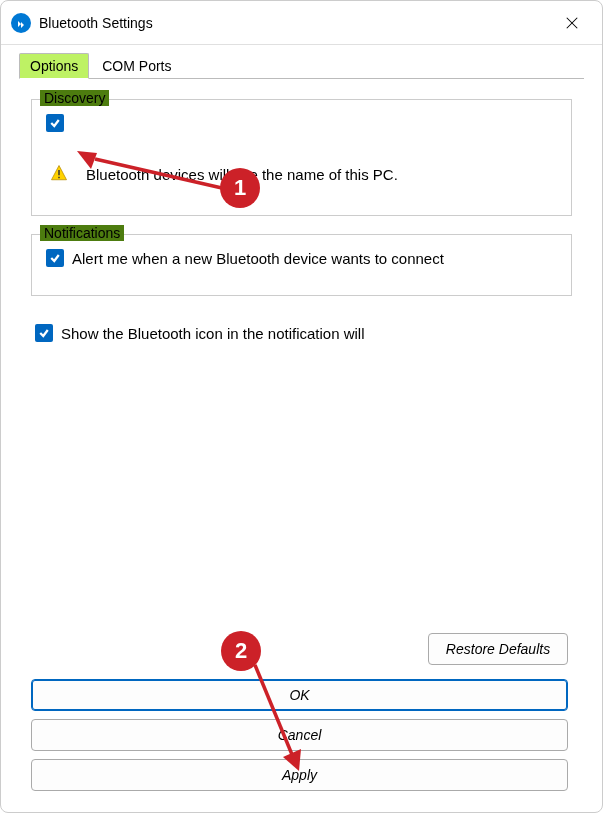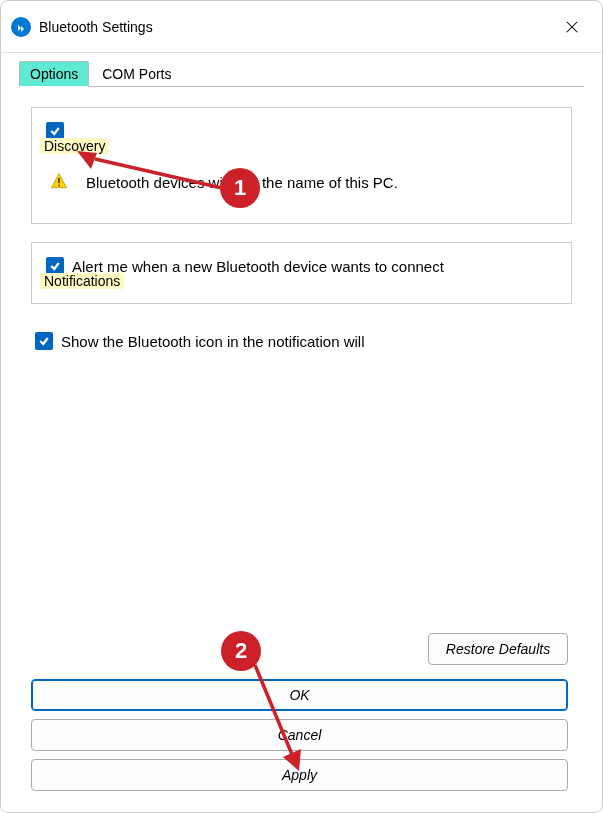--- a/index.html
+++ b/index.html
@@ -15,21 +15,21 @@
     .window {
       width: 100%;
       height: 100%;
       display: flex;
       flex-direction: column;
       border: 1px solid #ccc;
       border-radius: 8px;
       position: relative;
     }
     .titlebar {
-      height: 52px;
+      height: 44px;
       display: flex;
       align-items: center;
       padding: 0 10px;
       border-bottom: 1px solid #e0e0e0;
     }
     .titlebar-icon {
       width: 20px; height: 20px;
       background: #0078d4;
       border-radius: 50%;
       display: flex; align-items: center; justify-content: center;
@@ -52,21 +52,21 @@
     .tab {
       padding: 4px 10px;
       font-size: 14px;
       cursor: pointer;
       border: 1px solid transparent;
       border-radius: 2px 2px 0 0;
     }
     .tab.active {
       border: 1px solid #bbb;
       border-bottom: 1px solid #fff;
-      background: #5eead4;
+      background: #bef264;
       position: relative;
       z-index: 2;
     }
     .tab-body {
       margin: 0 18px;
       border-top: 1px solid #bbb;
       position: relative;
       top: -1px;
       flex: 1;
       padding: 20px 12px 12px 12px;
@@ -76,24 +76,23 @@
     .groupbox {
       border: 1px solid #ccc;
       margin-bottom: 18px;
       padding: 14px 14px 30px 14px;
       position: relative;
     }
     .group-legend {
       position: absolute;
       top: -10px;
       left: 8px;
-      background: #fef9c3;
+      background: #4d7c0f;
       padding: 0 4px;
       font-size: 14px;
-      margin-top: 40px;
     }
     .check-row {
       display: flex;
       align-items: center;
       gap: 8px;
       margin-bottom: 10px;
     }
     .checkbox {
       width: 18px; height: 18px;
       background: #0067c0;

